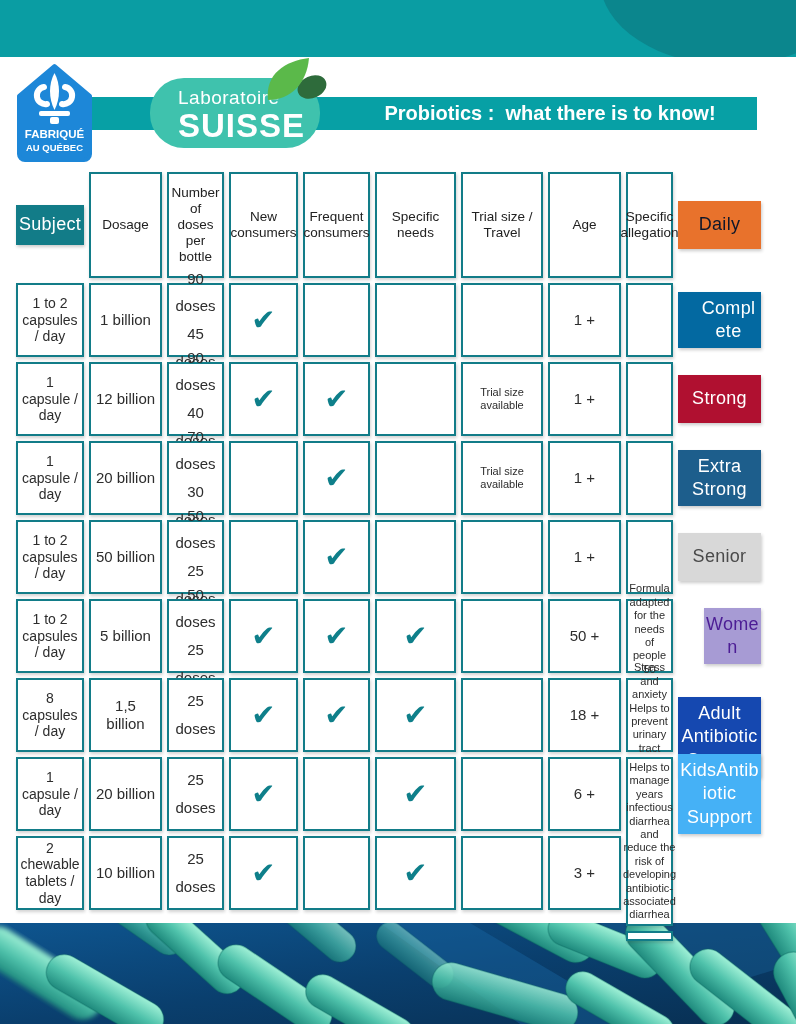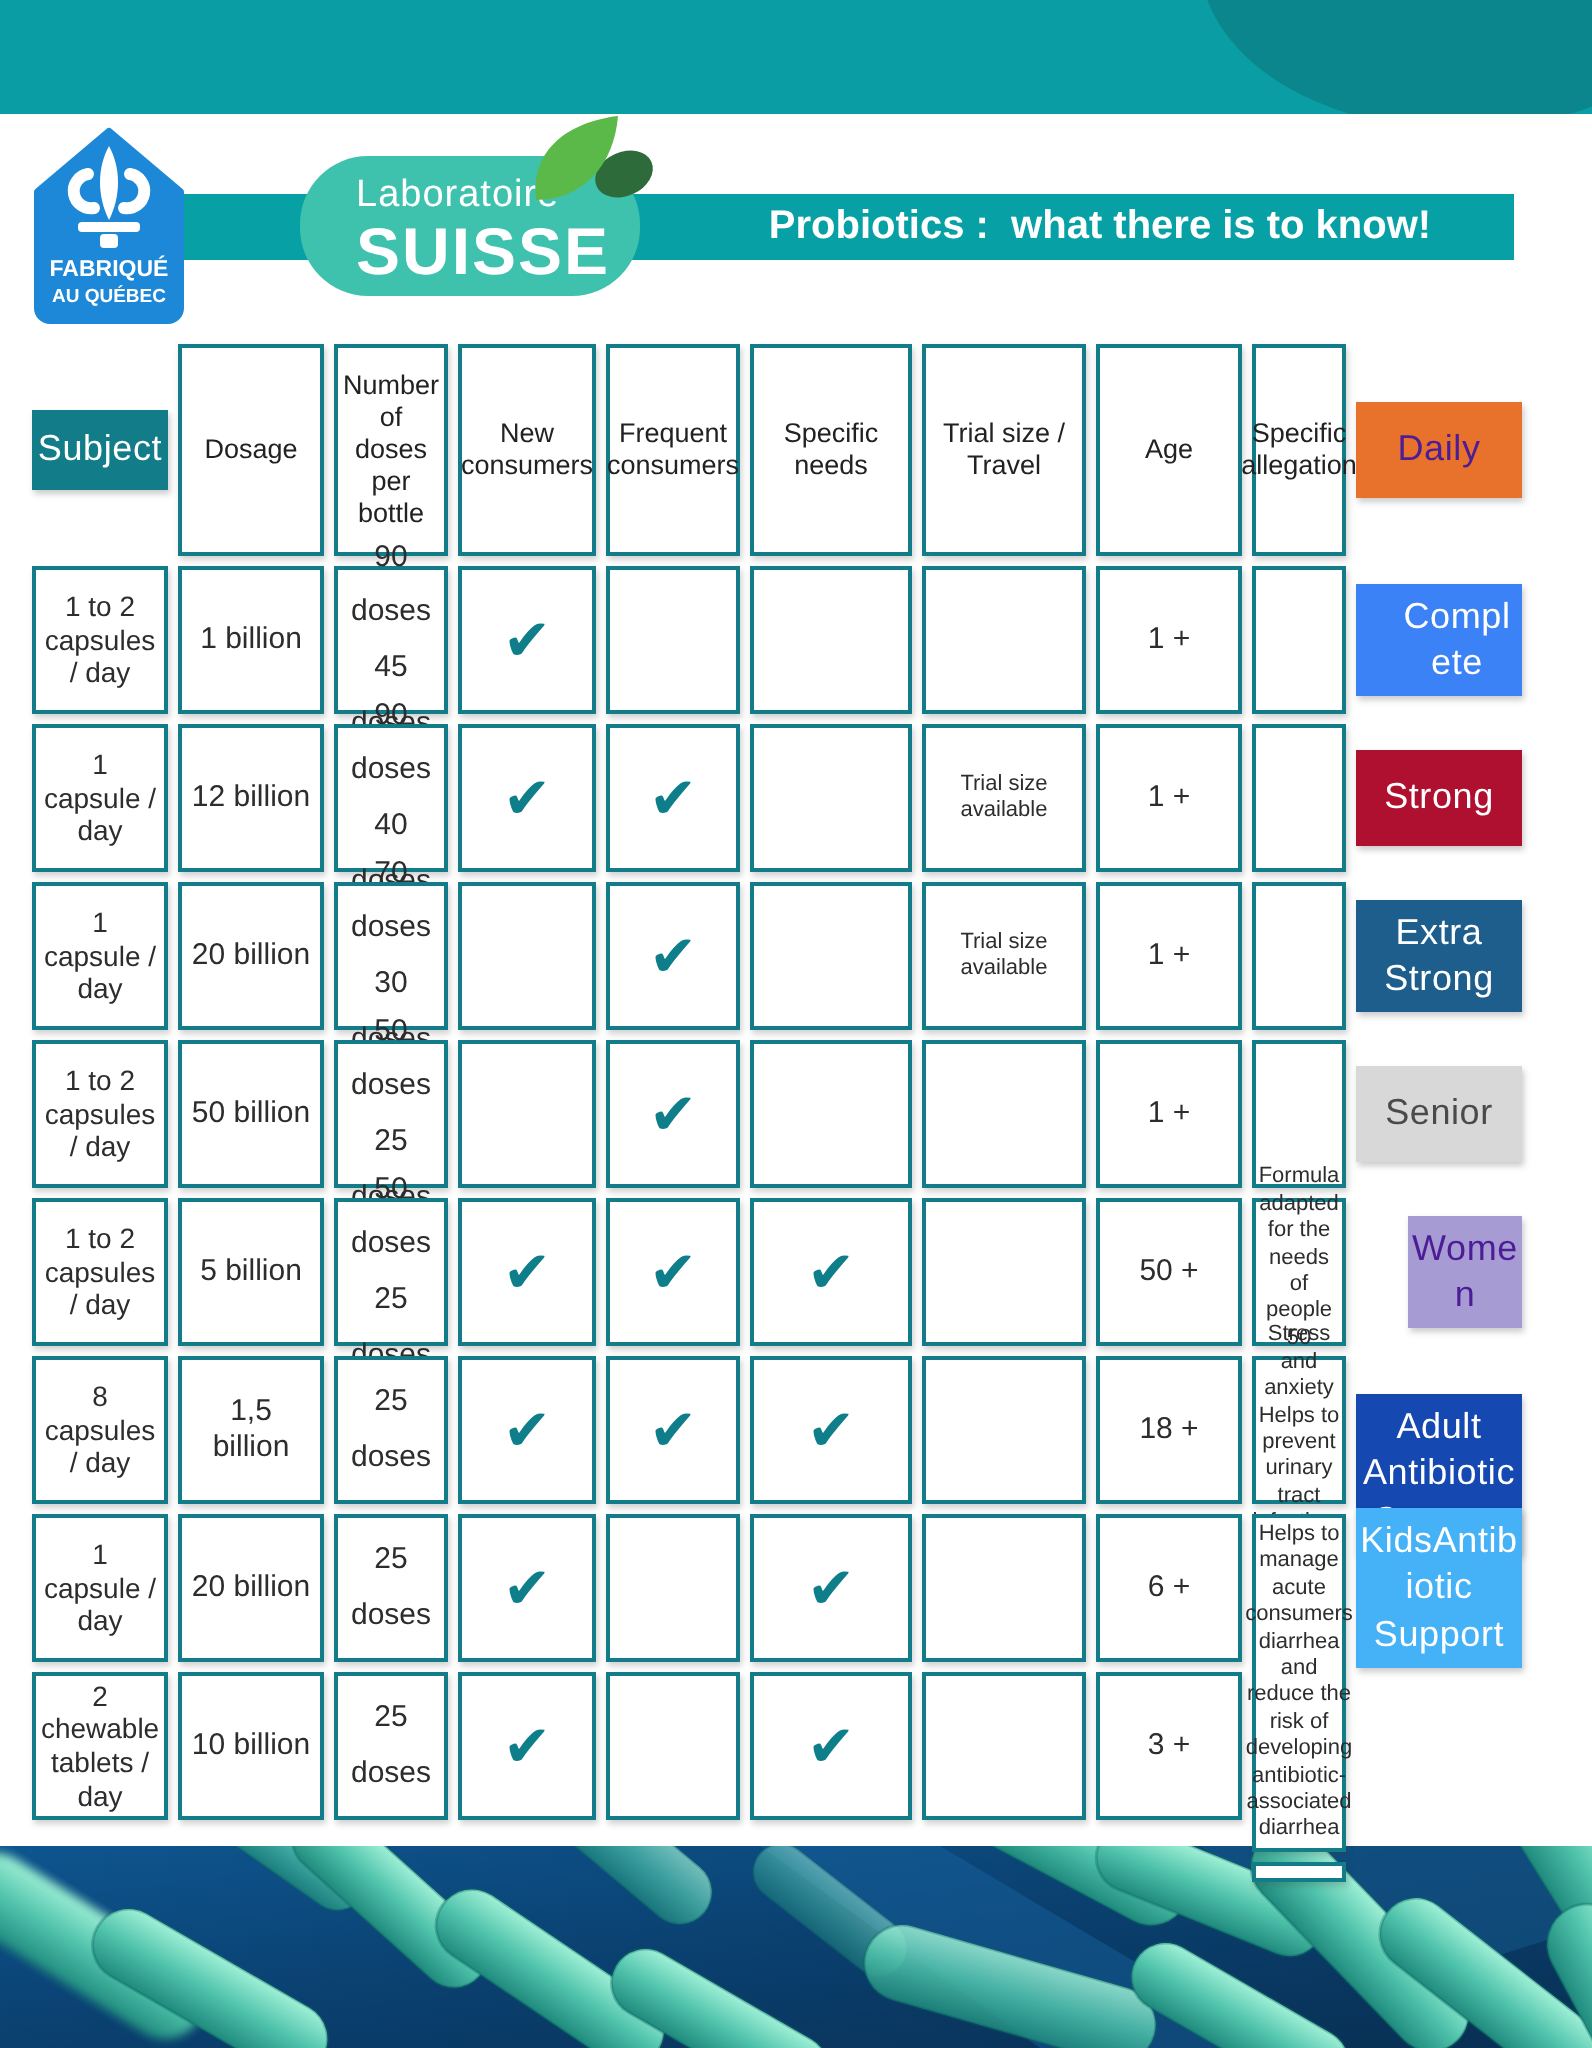--- a/index.html
+++ b/index.html
@@ -89,34 +89,34 @@
     </div>
     <div class="cell header-cell">Dosage</div>
     <div class="cell header-cell">Number of doses per bottle</div>
     <div class="cell header-cell">New consumers</div>
     <div class="cell header-cell">Frequent consumers</div>
     <div class="cell header-cell">Specific needs</div>
     <div class="cell header-cell">Trial size / Travel</div>
     <div class="cell header-cell">Age</div>
     <div class="cell header-cell">Specific allegation</div>
     <div class="subject-wrap">
-      <div class="subject-box" style="background: rgb(232, 114, 44); color: #4c1d95;">Daily</div>
+      <div class="subject-box" style="background: rgb(232, 114, 44); color: #0f172a;">Daily</div>
     </div>
     <div class="cell c-dosage">1 to 2 capsules / day</div>
     <div class="cell c-cultures">1 billion</div>
     <div class="cell c-doses">90 doses
 45 doses</div>
     <div class="cell c-checkcell"><span class="check">✔</span></div>
     <div class="cell c-checkcell"></div>
     <div class="cell c-checkcell"></div>
     <div class="cell c-small"></div>
     <div class="cell c-age">1 +</div>
     <div class="cell c-allegation"></div>
     <div class="subject-wrap">
-      <div class="subject-box" style="background: #3b82f6; color: rgb(255, 255, 255); padding-left: 20px;">Complete</div>
+      <div class="subject-box" style="background: #0369a1; color: rgb(255, 255, 255); padding-left: 20px;">Complete</div>
     </div>
     <div class="cell c-dosage">1 capsule / day</div>
     <div class="cell c-cultures">12 billion</div>
     <div class="cell c-doses">90 doses
 40 doses</div>
     <div class="cell c-checkcell"><span class="check">✔</span></div>
     <div class="cell c-checkcell"><span class="check">✔</span></div>
     <div class="cell c-checkcell"></div>
     <div class="cell c-small">Trial size available</div>
     <div class="cell c-age">1 +</div>
@@ -178,21 +178,21 @@
     </div>
     <div class="cell c-dosage">1 capsule / day</div>
     <div class="cell c-cultures">20 billion</div>
     <div class="cell c-doses">25 doses</div>
     <div class="cell c-checkcell"><span class="check">✔</span></div>
     <div class="cell c-checkcell"></div>
     <div class="cell c-checkcell"><span class="check">✔</span></div>
     <div class="cell c-small"></div>
     <div class="cell c-age">6 +</div>
     <div class="merged-col">
-      <div class="cell c-allegation merged-top">Helps to manage acute consumers diarrhea and reduce the risk of developing antibiotic-associated diarrhea</div>
+      <div class="cell c-allegation merged-top">Helps to manage years infectious diarrhea and reduce the risk of developing antibiotic-associated diarrhea</div>
       <div class="cell merged-stub"></div>
     </div>
     <div class="subject-wrap">
       <div class="subject-box" style="background: rgb(69, 177, 246); color: rgb(255, 255, 255);">KidsAntibiotic Support</div>
     </div>
     <div class="cell c-dosage">2 chewable tablets / day</div>
     <div class="cell c-cultures">10 billion</div>
     <div class="cell c-doses">25 doses</div>
     <div class="cell c-checkcell"><span class="check">✔</span></div>
     <div class="cell c-checkcell"></div>

